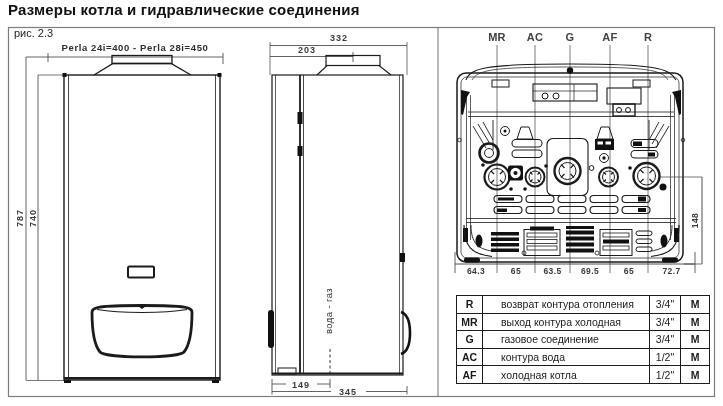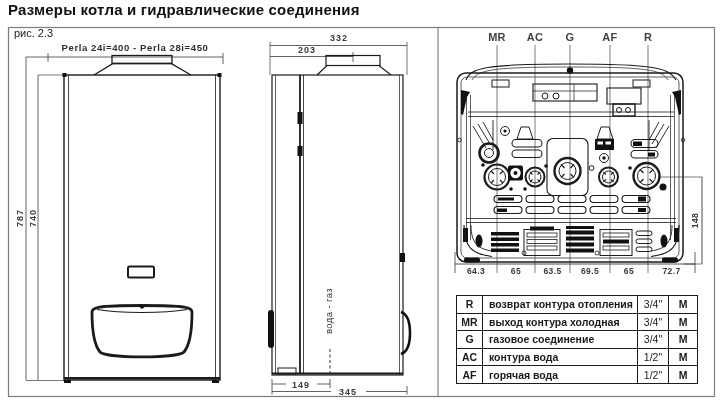--- a/index.html
+++ b/index.html
@@ -13,21 +13,21 @@
   .dimtxt-sm { font-size:8.5px; font-weight:600; fill:#3a3a3a; letter-spacing:.4px; }
   .modeltxt { font-size:9.5px; font-weight:600; fill:#2e2e2e; letter-spacing:.6px; }
   .lbl { font-size:11px; font-weight:bold; fill:#434343; letter-spacing:.3px; }
   .figlbl { font-size:11px; fill:#222; }
   .axistxt { font-size:9.5px; fill:#333; letter-spacing:.4px; }
   .conn-table { position:absolute; left:456px; top:295px; border-collapse:collapse;
                 table-layout:fixed; background:#fff; }
   .conn-table td { border:1.2px solid #1c1c1c; height:16.6px; font-size:10.5px;
                    color:#1a1a1a; padding:0 0 0 0; vertical-align:middle; }
   .conn-table td.code { width:25px; text-align:center; font-weight:bold; }
-  .conn-table td.desc { width:148px; padding-left:6px;font-weight:bold; }
+  .conn-table td.desc { width:148px; padding-left:18px; }
   .conn-table td.size { width:30px; text-align:center; }
   .conn-table td.thr  { width:28px; text-align:center; font-weight:bold; }
 </style>
 </head>
 <body>
 
 <div class="stage">
 
   <div class="title">Размеры котла и гидравлические соединения</div>
 
@@ -318,20 +318,20 @@
         <td class="thr">M</td>
       </tr>
       <tr>
         <td class="code">AC</td>
         <td class="desc">контура вода</td>
         <td class="size">1/2"</td>
         <td class="thr">M</td>
       </tr>
       <tr>
         <td class="code">AF</td>
-        <td class="desc">горячая вода</td>
+        <td class="desc">холодная котла</td>
         <td class="size">1/2"</td>
         <td class="thr">M</td>
       </tr>
     </tbody>
   </table>
 
 </div>
 
 </body></html>

